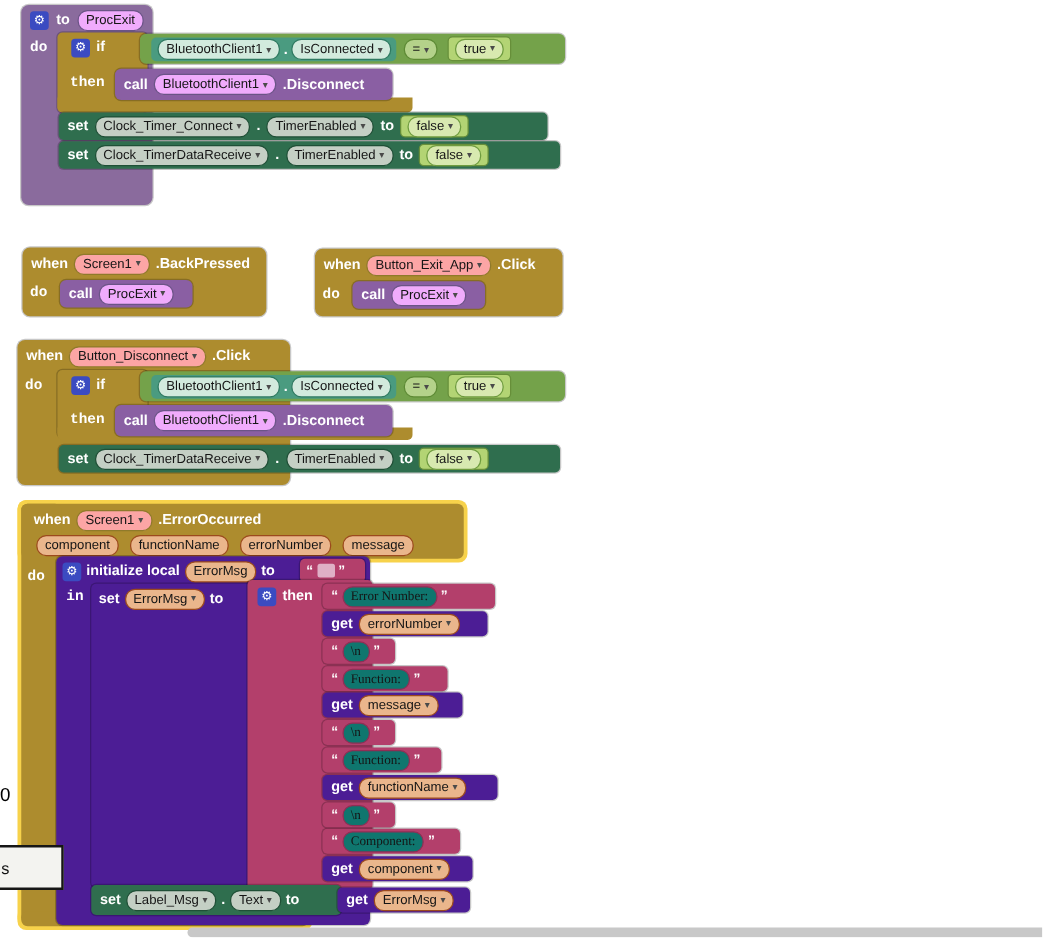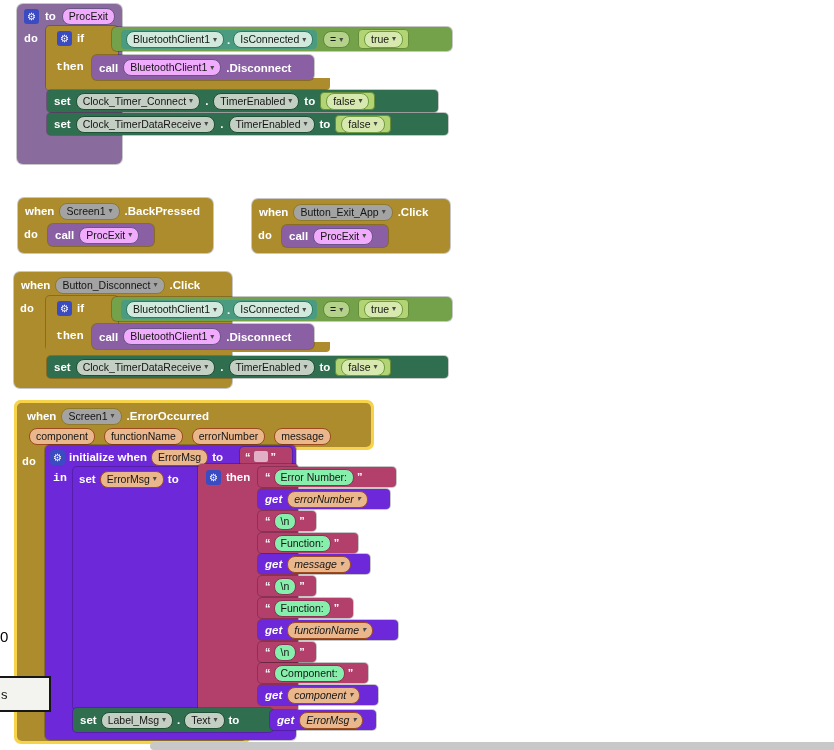--- a/index.html
+++ b/index.html
@@ -16,31 +16,31 @@
         display:inline-flex;align-items:center;justify-content:center;flex:0 0 auto;}
   .q{color:#fff;font-weight:bold;font-size:11px;}
   .bd{box-shadow:0 0 0 1px rgba(0,0,0,.22);}
   .c-gold{background:#ad8c2e;}
   .c-purple{background:#8a6b9d;}
   .c-call{background:#8a5fa3;}
   .c-grn{background:#2f6e4e;}
   .c-teal{background:#4a9b80;}
   .c-logic{background:#74a24a;}
   .c-lg{background:#b3d474;border:1.5px solid #678f3a;}
-  .c-org{background:#6d28d9;font-style:italic;}
+  .c-org{background:#4c1d95;}
   .c-mag{background:#b33f6b;}
   .c-yel{background:#f7d24b;}
-  .p-gold{background:#a3a3a3;border:1px solid #8f7a2a;}
+  .p-gold{background:#fca5a5;border:1px solid #8f7a2a;}
   .p-purple{background:#f0abfc;border:1px solid #6b5487;}
   .p-green{background:#c4cfc4;border:1px solid #1f4f36;}
   .p-teal{background:#d2eadd;border:1px solid #2f7a61;}
   .p-logic{background:#b4d28a;border:1px solid #5d8a34;}
   .p-lgreen{background:#d8e9b0;border:1px solid #6f9c3f;}
   .p-orange{background:#eab68c;border:1px solid #9c4a1d;}
-  .p-pink{background:#86efac;border:1px solid #8f2f55;}
+  .p-pink{background:#0f766e;border:1px solid #8f2f55;font-family:Liberation Serif, serif;}
   .r4{border-radius:4px;} .r5{border-radius:5px;} .r6{border-radius:6px;}
   .sq{width:14px;height:11px;background:#dfb0c6;border-radius:2px;display:inline-block;}
   .scroll{position:absolute;background:#c8c8c8;border-radius:4px 0 0 4px;}
   .artifact-box{position:absolute;background:#f3f3f0;border:2px solid #161616;color:#111;
         font-size:13px;display:flex;align-items:center;}
 </style>
 </head>
 <body>
 
 <div id="canvas">
@@ -260,21 +260,21 @@
       </span>
     <span class="pill p-orange">
         <span>message</span>
       </span>
   </div>
   <span class="lblabs" style="left:22px;top:455px;">do</span>
 
   <div class="rect c-org r5 bd" style="left:45px;top:445px;width:251px;height:295px;"></div>
   <div class="row" style="left:45px;top:447px;height:20px;gap:4px;padding:0 5px;">
     <span class="gear">⚙</span>
-    <span class="wlbl">initialize when</span>
+    <span class="wlbl">initialize local</span>
     <span class="pill p-orange">
         <span>ErrorMsg</span>
       </span>
     <span class="wlbl">to</span>
   </div>
   <div class="row c-mag r4 bd" style="left:240px;top:447px;width:52px;height:19px;gap:3px;padding:0 5px;">
     <span class="q">“</span>
     <span class="sq"></span>
     <span class="q">”</span>
   </div>

